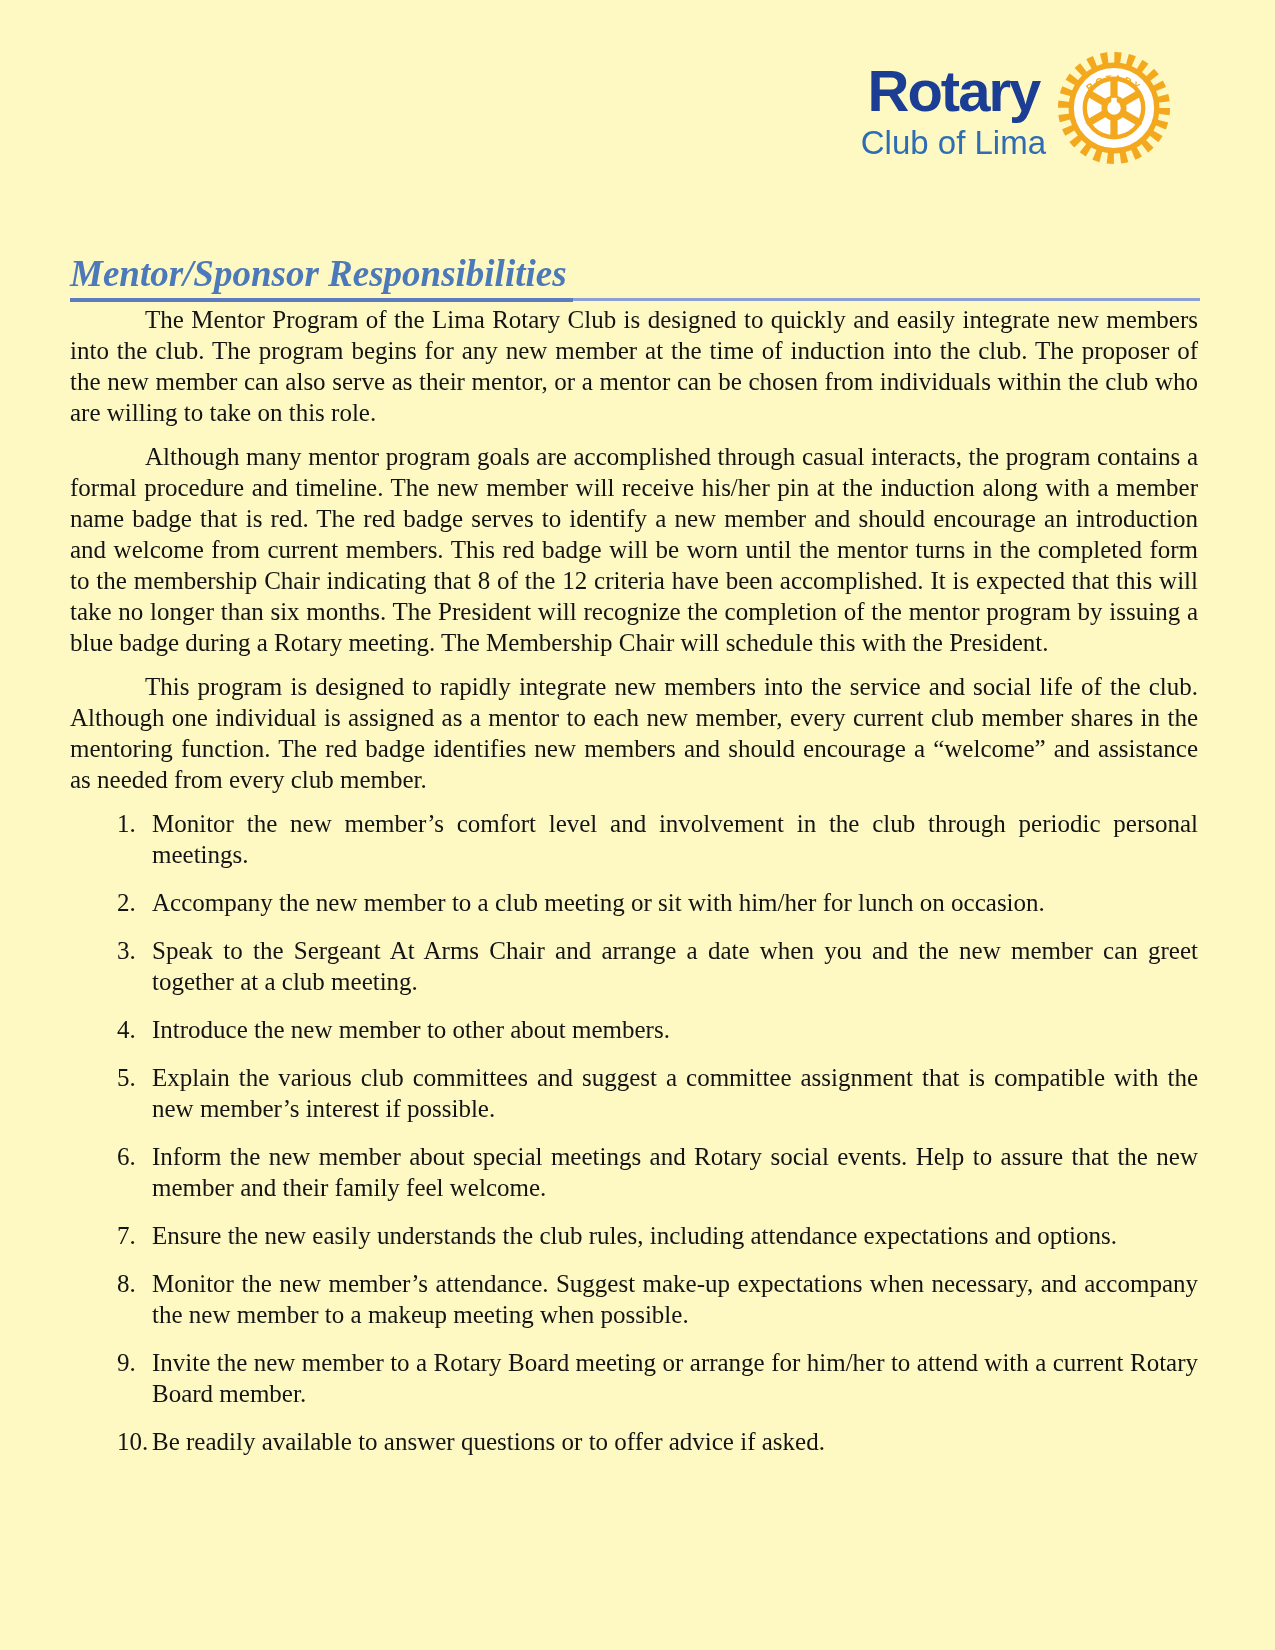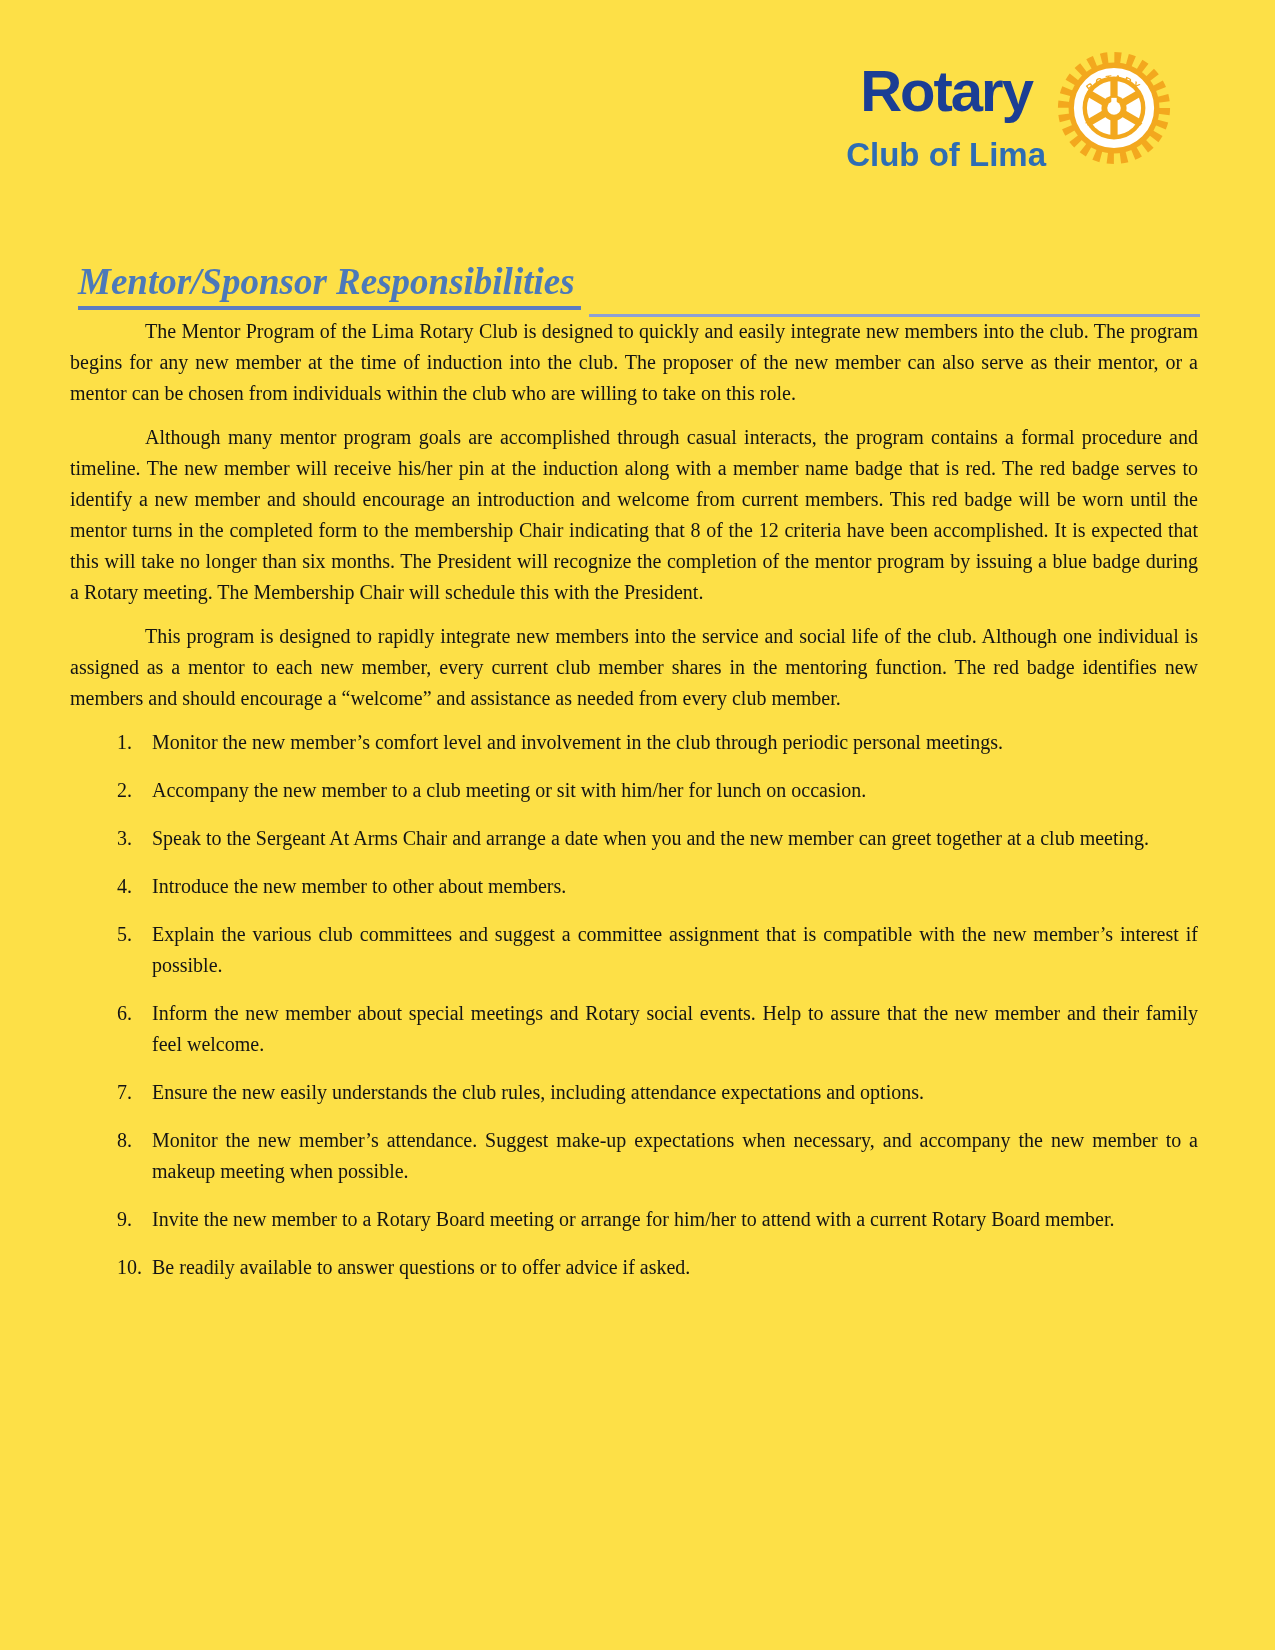--- a/index.html
+++ b/index.html
@@ -1,63 +1,63 @@
 <!DOCTYPE html>
 <html style="--brand_navy: #1B3E94; --club_blue: #2E6DB4; --gold: #F3A81E; --title_blue: #4C79B9; --rule_dark: #5D7CC0; --rule_light: #8DA0D4;"><head>
 <meta charset="utf-8">
 <style>
   html,body{margin:0;padding:0;background:#e8e8e8;}
   .page{
     position:relative;
     width:1275px;height:1650px;
     margin:0 auto;
-    background:#fde047;
+    background:#fef9c3;
     overflow:hidden;
     font-family:"Liberation Serif", serif;
     color:#141414;
   }
 
   
   .logo{
     position:absolute;top:50px;right:103px;
     display:flex;align-items:flex-start;gap:10px;
   }
   .logo-words{display:flex;flex-direction:column;align-items:center;padding-top:12px;}
   .logo-name{
     font-family:"Liberation Sans", sans-serif;
     font-weight:bold;font-size:58px;line-height:1;
     letter-spacing:-2px;color:var(--brand_navy,#1B3E94);
   }
   .logo-sub{
     font-family:"Liberation Sans", sans-serif;
-    font-weight:700;font-size:33px;line-height:1.15;
-    color:var(--club_blue,#2E6DB4);margin-top:16px;
+    font-weight:400;font-size:33px;line-height:1.15;
+    color:var(--club_blue,#2E6DB4);margin-top:4px;
   }
   .wheel{width:116px;height:116px;display:block;}
 
   
   .title-block{
     position:absolute;left:70px;top:254px;width:1130px;
     display:flex;align-items:flex-end;
   }
   .page-title{
-    margin:8px;
+    margin:0;
     font-family:"Liberation Serif", serif;
     font-style:italic;font-weight:bold;
     font-size:37px;line-height:1.1;
     color:var(--title_blue,#4C79B9);
     padding:0 6px 3px 0;
     border-bottom:4px solid var(--rule_dark,#5D7CC0);
   }
   .title-rule{flex:1;height:0;border-bottom:3px solid var(--rule_light,#8DA0D4);margin-bottom:1px;}
 
   
   .content{
-    position:absolute;left:70px;top:316px;width:1128px;
-    font-size:20px;line-height:31px;
+    position:absolute;left:70px;top:304px;width:1128px;
+    font-size:25px;line-height:31px;
     text-align:justify;
     font-family:Liberation Serif, serif;
   }
   .content p{margin:0 0 13px 0;text-indent:75px;}
   .list{margin-top:3px;}
   .list-row{display:flex;margin-bottom:17px;}
   .list-num{flex:0 0 35px;padding-left:47px;text-align:left;}
   .list-txt{flex:1;text-align:justify;}
 </style>
 </head>

